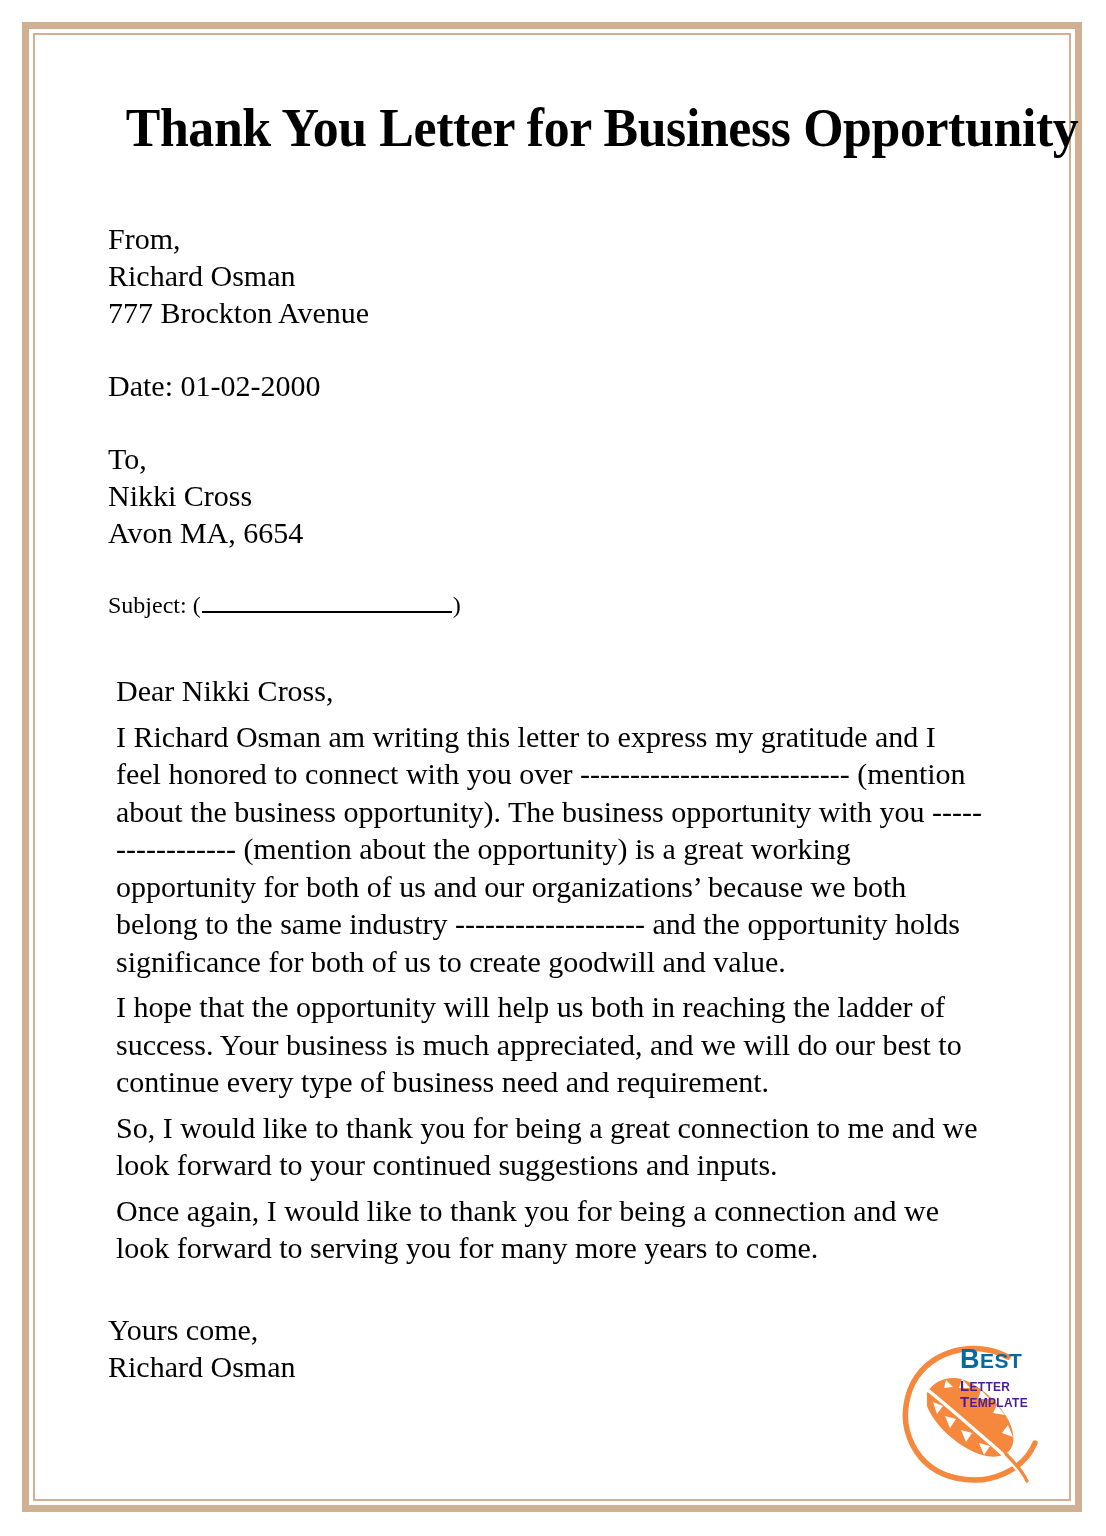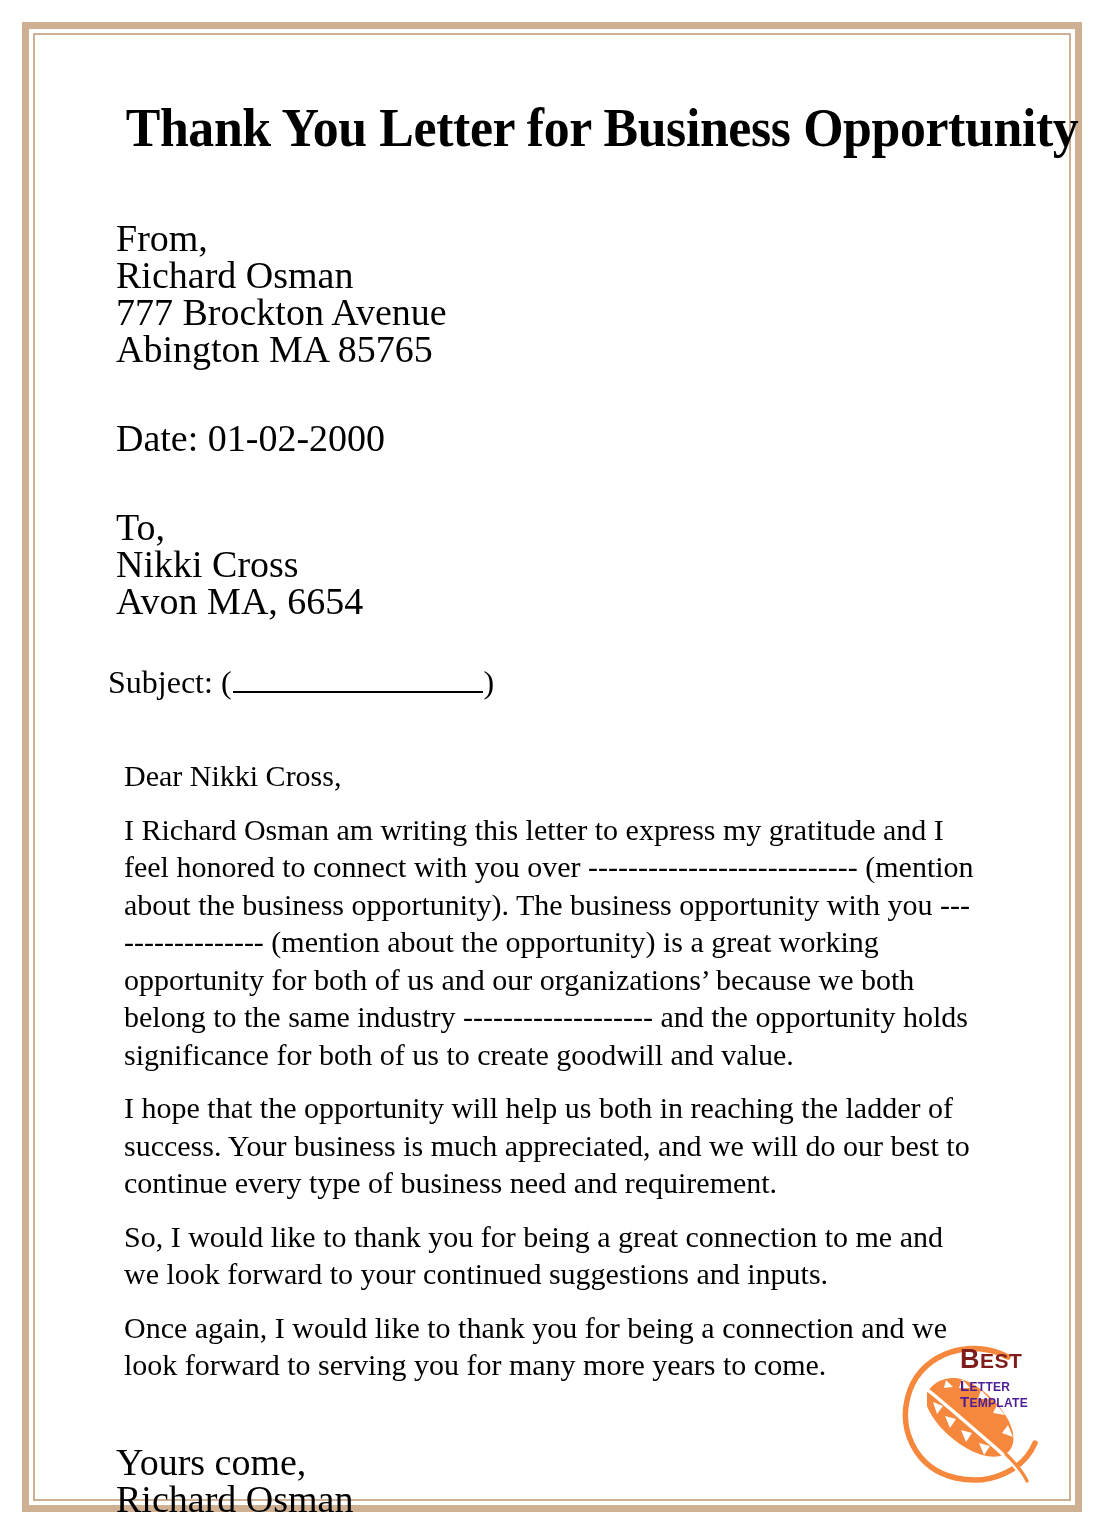--- a/index.html
+++ b/index.html
@@ -57,46 +57,46 @@
     line-height: 64px;
     letter-spacing: -0.4px;
     text-align: center;
     margin: 0 0 60px 0;
     white-space: nowrap;
     transform: scaleX(0.96);
     transform-origin: center;
   }
 
   .block {
-    font-size: 38px;
+    font-size: 30px;
     line-height: 37px;
-    margin: 8px;
+    margin: 0;
   }
   .block .line { display: block; white-space: pre; }
   .gap-md { height: 36px; }
   .gap-lg { height: 40px; }
 
   .subject-line {
-    font-size: 32px;
+    font-size: 24px;
     line-height: 37px;
     white-space: nowrap;
   }
   .subject-blank {
     display: inline-block;
     width: 250px;
     border-bottom: 2px solid #000;
     height: 24px;
     vertical-align: baseline;
     margin: 0 1px;
   }
 
   .body-para {
     font-size: 30px;
     line-height: 37.5px;
-    margin: 16px;
+    margin: 8px;
     text-align: left;
   }
 
   .closing .line { display: block; }
 
   
   .logo {
     position: absolute;
     left: 888px;
     top: 1330px;
@@ -106,21 +106,21 @@
   .logo-text {
     position: absolute;
     left: 72px;
     top: 16px;
     width: 110px;
     text-align: left;
     font-family: "Liberation Sans", "DejaVu Sans", sans-serif;
   }
   .logo-best {
     font-weight: bold;
-    color: #7f1d1d;
+    color: #0369a1;
     line-height: 1;
     letter-spacing: 0.5px;
   }
   .logo-best .cap { font-size: 27px; }
   .logo-best .rest { font-size: 21px; }
   .logo-sub {
     font-weight: bold;
     color: #4c1d95;
     line-height: 1;
     margin-top: 5px;
@@ -145,21 +145,20 @@
   <div class="frame-inner"></div>
 
   <div class="content">
 
     <h1 class="doc-title">Thank You Letter for Business Opportunity</h1>
 
     <div class="block">
       <span class="line">From,</span>
       <span class="line">Richard Osman</span>
       <span class="line">777 Brockton Avenue</span>
-      <span class="line">Abington MA 85765</span>
     </div>
 
     <div class="gap-md"></div>
 
     <div class="block">
       <span class="line">Date: 01-02-2000</span>
     </div>
 
     <div class="gap-md"></div>
 

